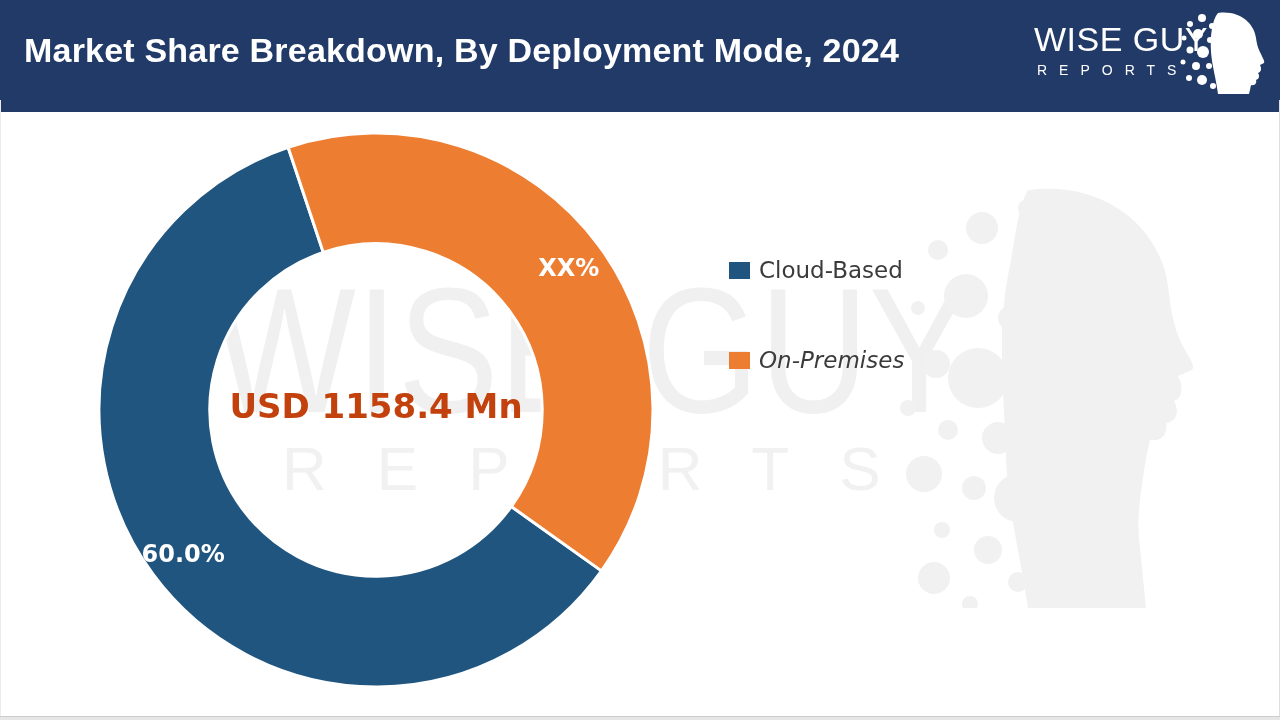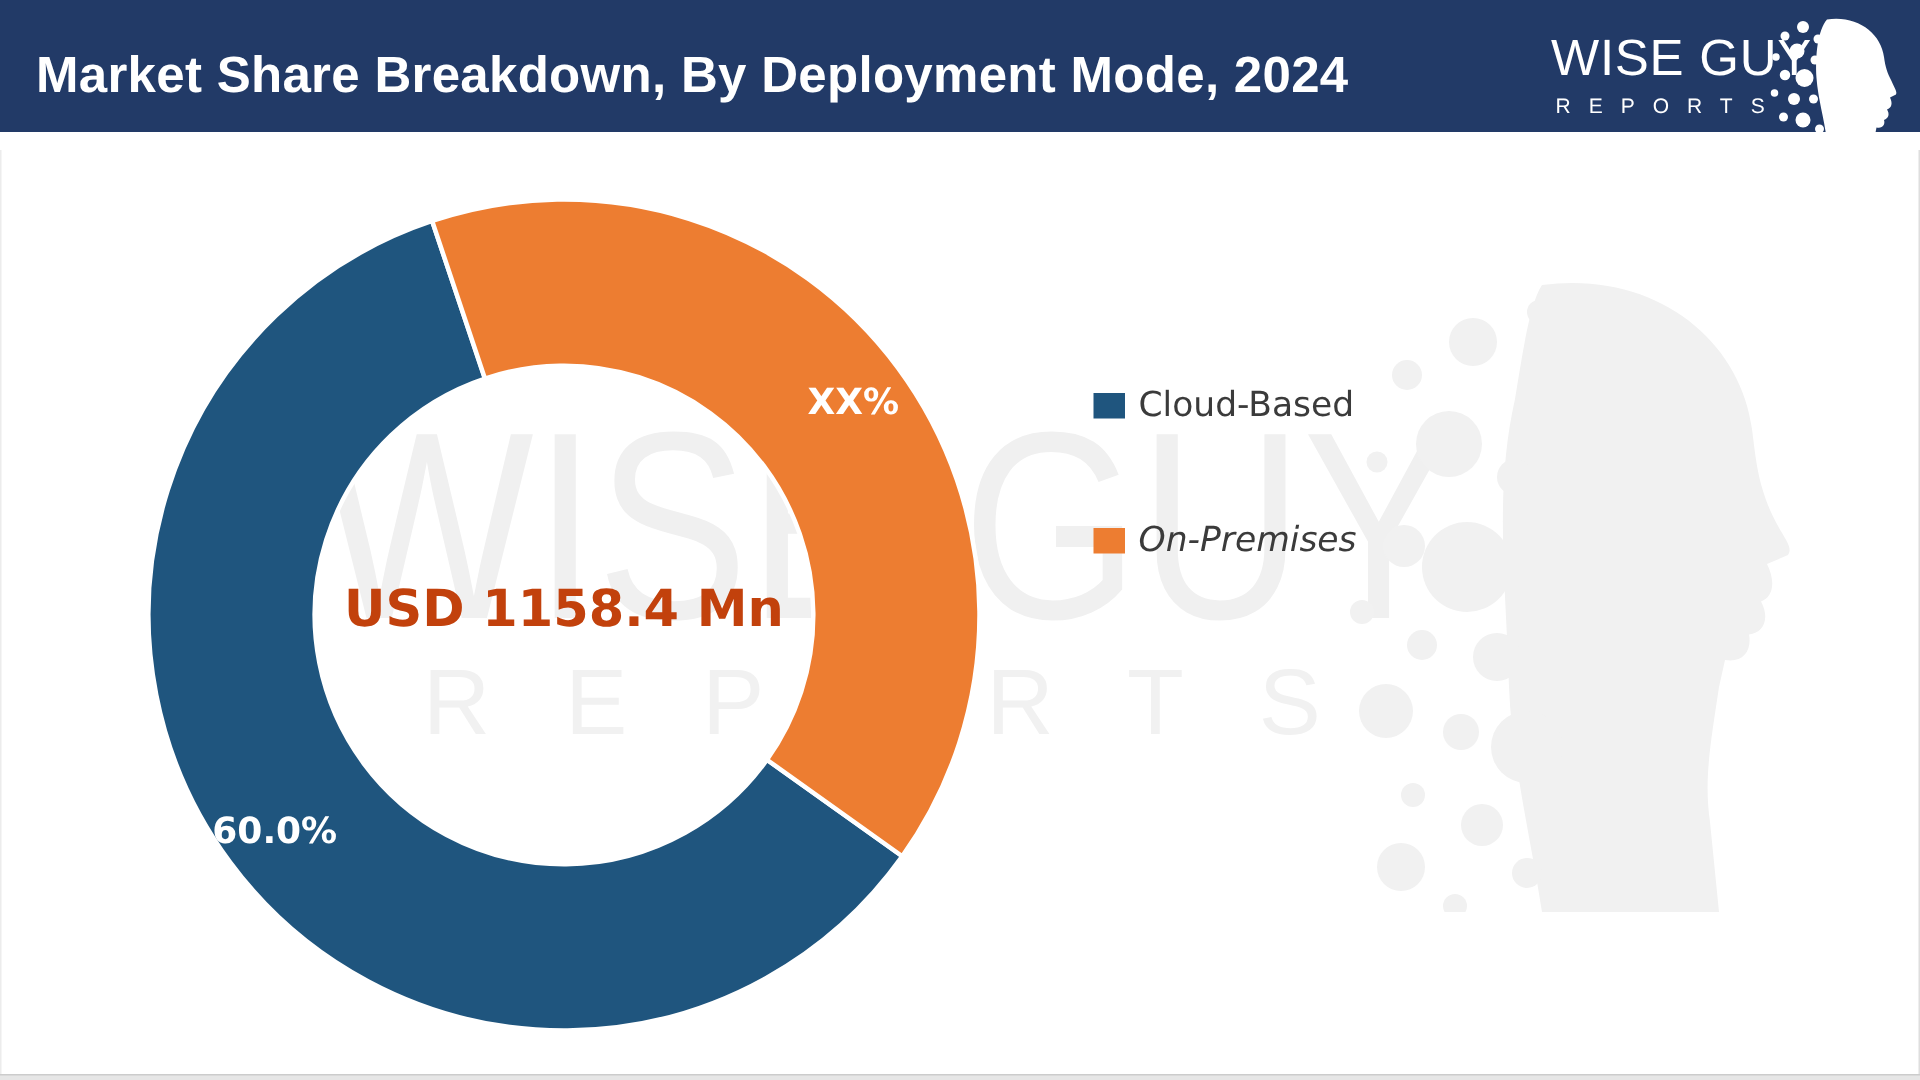--- a/index.html
+++ b/index.html
@@ -2,21 +2,21 @@
 <html><head>
 <meta charset="utf-8">
 <style>
   html,body { margin:0; padding:0; background:#ffffff; }
   .page {
     position:relative; width:1280px; height:720px; overflow:hidden;
     background:#ffffff; font-family:"DejaVu Sans", sans-serif;
   }
   
   .header {
-    position:absolute; left:0; top:0; width:1280px; height:88px;
+    position:absolute; left:0; top:0; width:1280px; height:112px;
     background:#223A67;
   }
   .page-title {
     position:absolute; left:24px; top:0; height:100px; display:flex; align-items:center;
     color:#ffffff; font-family:"Liberation Sans", sans-serif;
     font-size:34px; font-weight:bold; letter-spacing:0.2px; white-space:nowrap;
   }
   .logo { position:absolute; right:12px; top:6px; width:250px; height:88px; }
   .logo-line1 {
     position:absolute; left:16px; top:14px; color:#ffffff;

